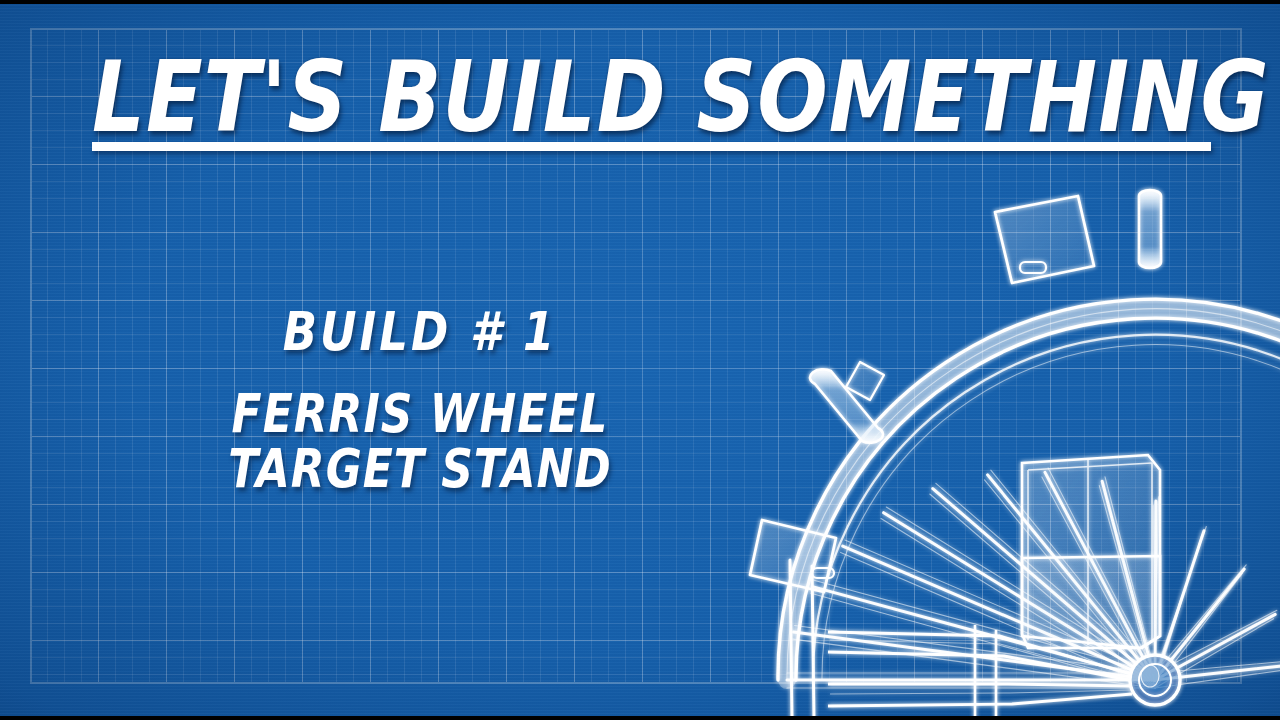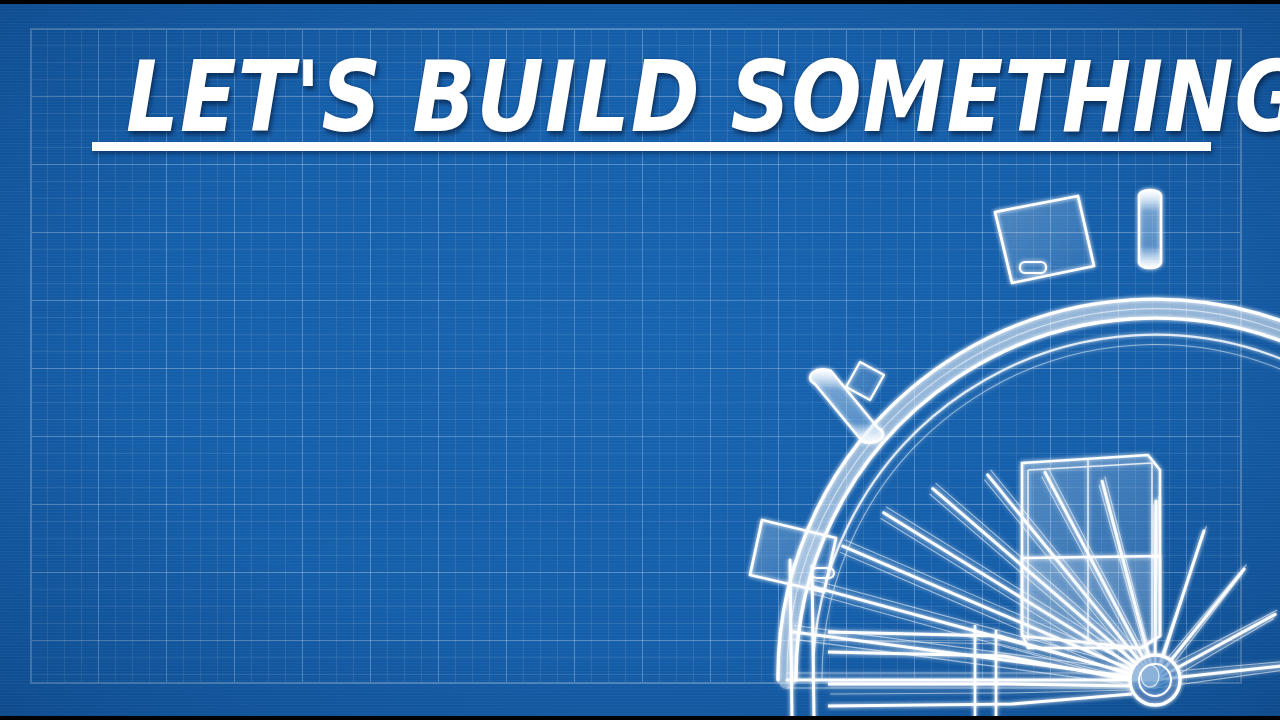--- a/index.html
+++ b/index.html
@@ -87,21 +87,20 @@
   .bar.top    { top: 0;    height: 4px; }
   .bar.bottom { bottom: 0; height: 4px; }
 
   
   .title-wrap {
     position: absolute;
     left: 92px;
     top: 50px;
     width: 1120px;
     z-index: 20;
-    margin-left: 34px;
   }
   .title {
     font-family: "DejaVu Sans", sans-serif;
     font-weight: 700;
     font-style: italic;
     font-size: 83px;
     line-height: 0.98;
     letter-spacing: 1px;
     color: #ffffff;
     text-align: center;
@@ -343,17 +342,24 @@
       </g>
 
     </g>
   </svg>
 
   <div class="title-wrap">
     <div class="title">LET'S BUILD SOMETHING</div>
   </div>
   <div class="title-rule"></div>
 
+  <div class="sub-wrap">
+    <div class="build-no">BUILD # 1</div>
+    <div class="project">
+      <span class="l1">FERRIS WHEEL</span>
+      <span class="l2">TARGET STAND</span>
+    </div>
+  </div>
 
   <div class="bar top"></div>
   <div class="bar bottom"></div>
 
 </div>
 
 </body></html>

